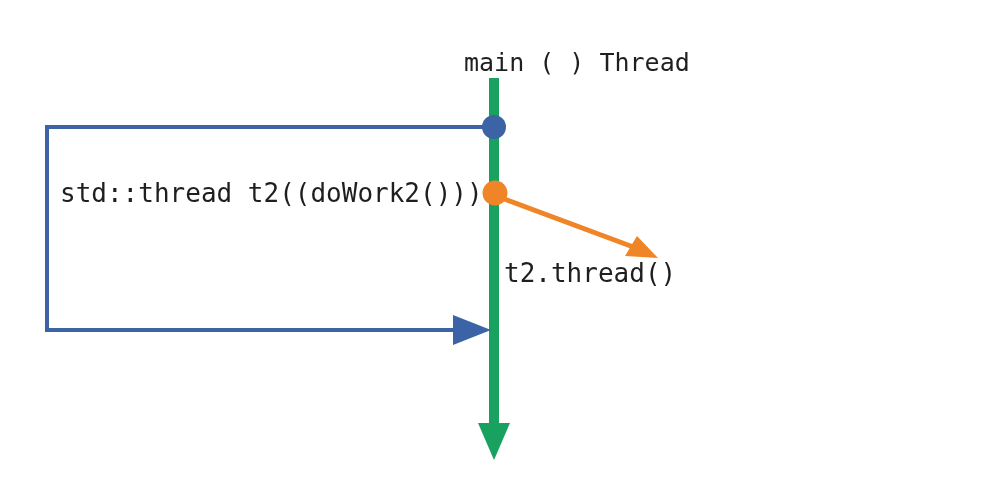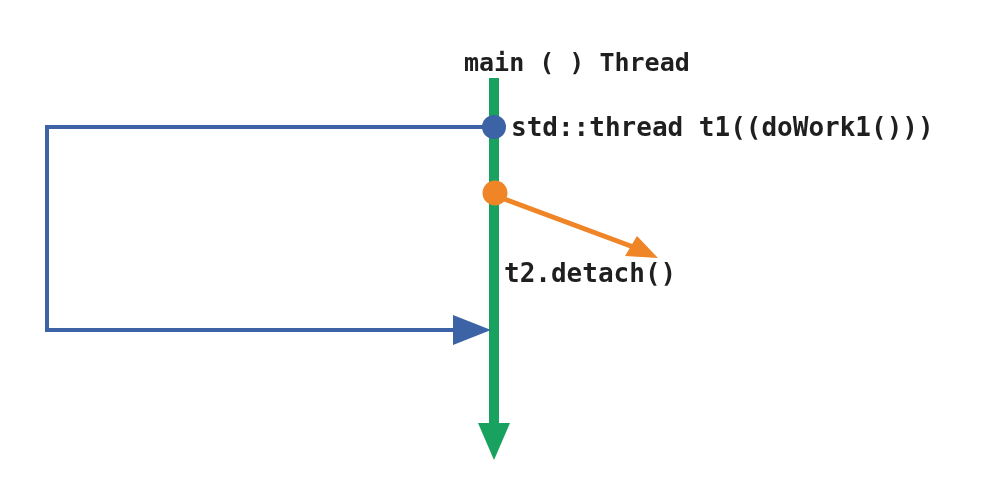--- a/index.html
+++ b/index.html
@@ -7,21 +7,20 @@
     padding: 0;
     background: #ffffff;
   }
   .canvas {
     position: relative;
     width: 995px;
     height: 477px;
     background: #ffffff;
     overflow: hidden;
     font-family: "DejaVu Sans Mono", "Liberation Mono", monospace;
-    font-weight: bold;
   }
   .canvas svg {
     position: absolute;
     left: 0;
     top: 0;
   }
   .label {
     position: absolute;
     font-size: 26px;
     line-height: 26px;
@@ -49,19 +48,19 @@
 
     <line x1="499" y1="197" x2="636" y2="248" stroke-width="5" stroke="#f08528"></line>
     <polygon points="658,258 625,256 637,236" fill="#f08528"></polygon>
 
     <circle cx="494" cy="127" r="12" fill="#3b63a5"></circle>
     <circle cx="495" cy="193" r="12.5" fill="#f08528"></circle>
   </svg>
 
   <div class="label title" style="left:464px; top:50px;">main ( ) Thread</div>
 
-  <div class="label" style="left:511px; top:114px;">std::thread t1((doWork1()))</div>
 
+  <div class="label" style="left:60px; top:180px;">std::thread t2((doWork2()))</div>
 
-  <div class="label" style="left:504px; top:260px;">t2.detach()</div>
+  <div class="label" style="left:504px; top:260px;">t2.thread()</div>
 
 
 </div>
 
 </body></html>

